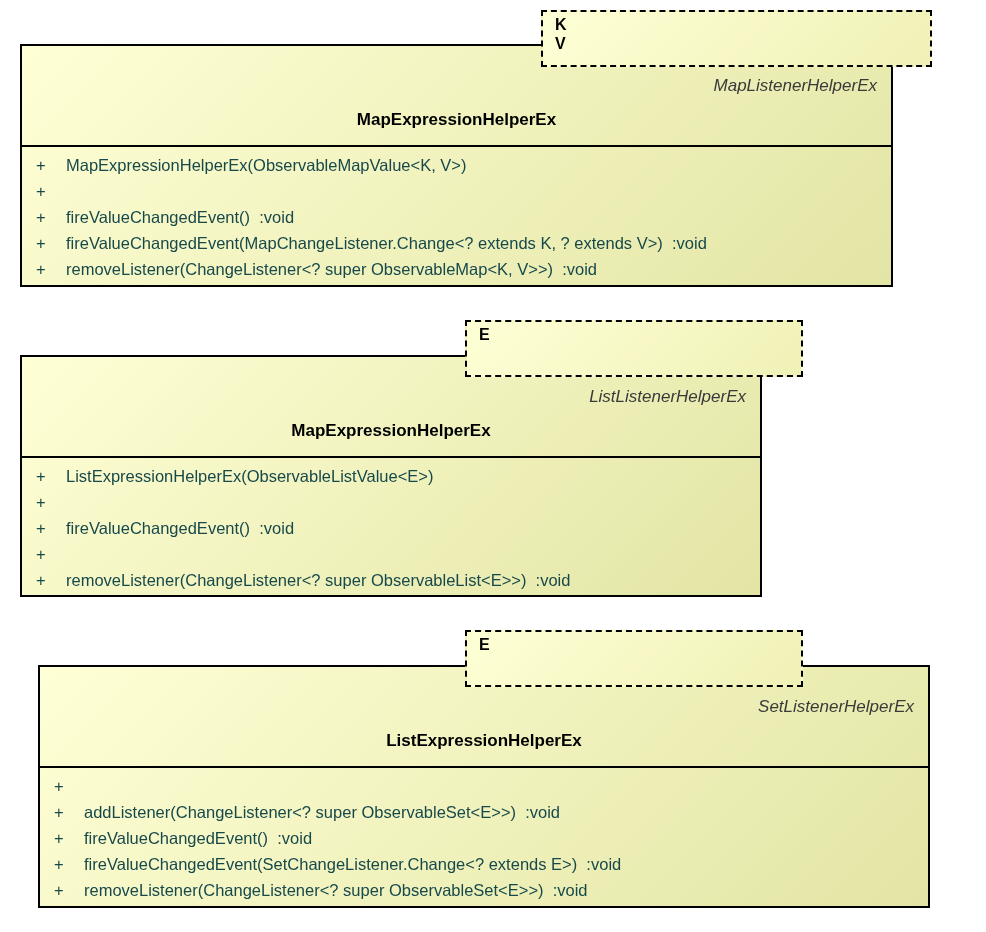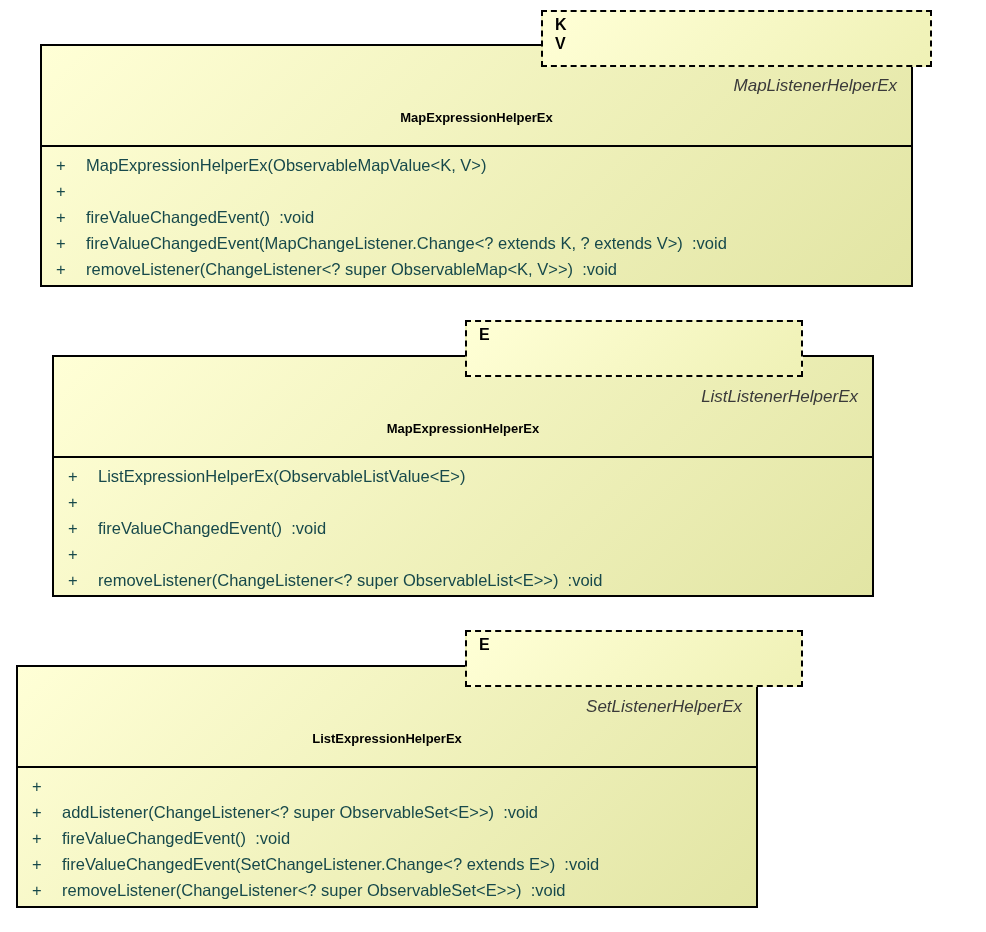--- a/index.html
+++ b/index.html
@@ -48,21 +48,21 @@
     font-style: italic;
     color: var(--supertype-text, #3A3A3A);
     white-space: pre;
   }
   .class-title {
     position: absolute;
     top: 64px;
     left: 0;
     width: 100%;
     text-align: center;
-    font-size: 13px;
+    font-size: 17px;
     font-weight: bold;
     color: var(--title-text, #000000);
     white-space: pre;
   }
   .methods {
     border-top: 2px solid var(--border, #000000);
     padding-top: 5px;
   }
   .method-row {
     display: flex;
@@ -82,21 +82,21 @@
 </style>
 </head>
 <body>
 
 <div id="canvas">
 
   <div class="params-box" style="left:541px; top:10px; width:391px; height:57px;">
     <div class="type-param">K</div>
     <div class="type-param">V</div>
   </div>
-  <div class="uml-class" style="left:20px; top:44px; width:873px; height:243px;margin-left:20px;">
+  <div class="uml-class" style="left:20px; top:44px; width:873px; height:243px;">
     <div class="title-comp">
       <div class="supertype">MapListenerHelperEx</div>
       <div class="class-title">MapExpressionHelperEx</div>
     </div>
     <div class="methods">
       <div class="method-row">
         <span class="vis">+</span>
         <span class="sig">MapExpressionHelperEx(ObservableMapValue&lt;K, V&gt;)</span>
       </div>
       <div class="method-row">
@@ -113,21 +113,21 @@
       <div class="method-row">
         <span class="vis">+</span>
         <span class="sig">removeListener(ChangeListener&lt;? super ObservableMap&lt;K, V&gt;&gt;)  :void</span>
       </div>
     </div>
   </div>
 
   <div class="params-box" style="left:465px; top:320px; width:338px; height:57px;">
     <div class="type-param">E</div>
   </div>
-  <div class="uml-class" style="left:20px; top:355px; width:822px; height:242px;margin-left:32px;">
+  <div class="uml-class" style="left:20px; top:355px; width:742px; height:242px;">
     <div class="title-comp">
       <div class="supertype">ListListenerHelperEx</div>
       <div class="class-title">MapExpressionHelperEx</div>
     </div>
     <div class="methods">
       <div class="method-row">
         <span class="vis">+</span>
         <span class="sig">ListExpressionHelperEx(ObservableListValue&lt;E&gt;)</span>
       </div>
       <div class="method-row">
@@ -143,21 +143,21 @@
       <div class="method-row">
         <span class="vis">+</span>
         <span class="sig">removeListener(ChangeListener&lt;? super ObservableList&lt;E&gt;&gt;)  :void</span>
       </div>
     </div>
   </div>
 
   <div class="params-box" style="left:465px; top:630px; width:338px; height:57px;">
     <div class="type-param">E</div>
   </div>
-  <div class="uml-class" style="left:16px; top:665px; width:742px; height:243px;">
+  <div class="uml-class" style="left:38px; top:665px; width:892px; height:243px;">
     <div class="title-comp">
       <div class="supertype">SetListenerHelperEx</div>
       <div class="class-title">ListExpressionHelperEx</div>
     </div>
     <div class="methods">
       <div class="method-row">
         <span class="vis">+</span>
       </div>
       <div class="method-row">
         <span class="vis">+</span>

